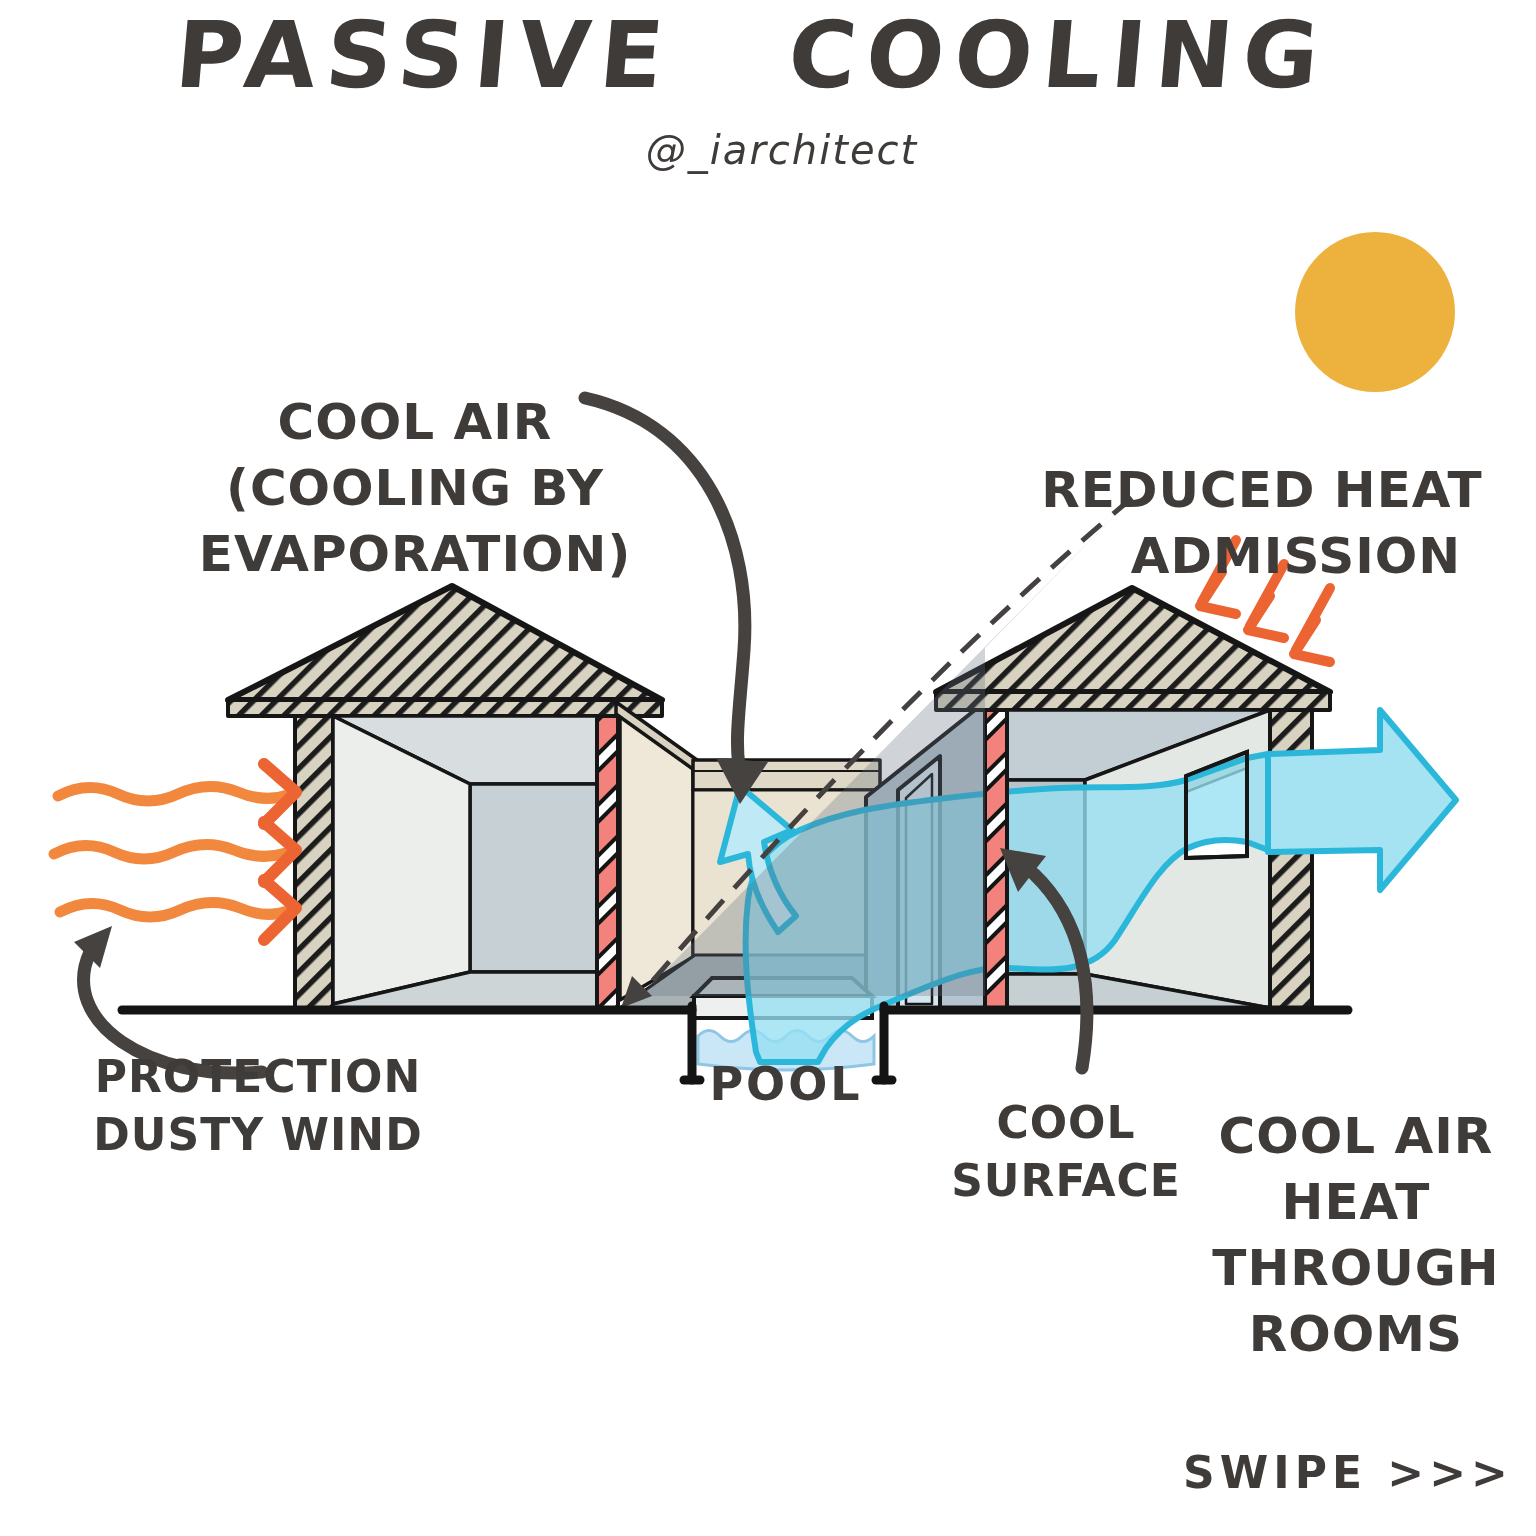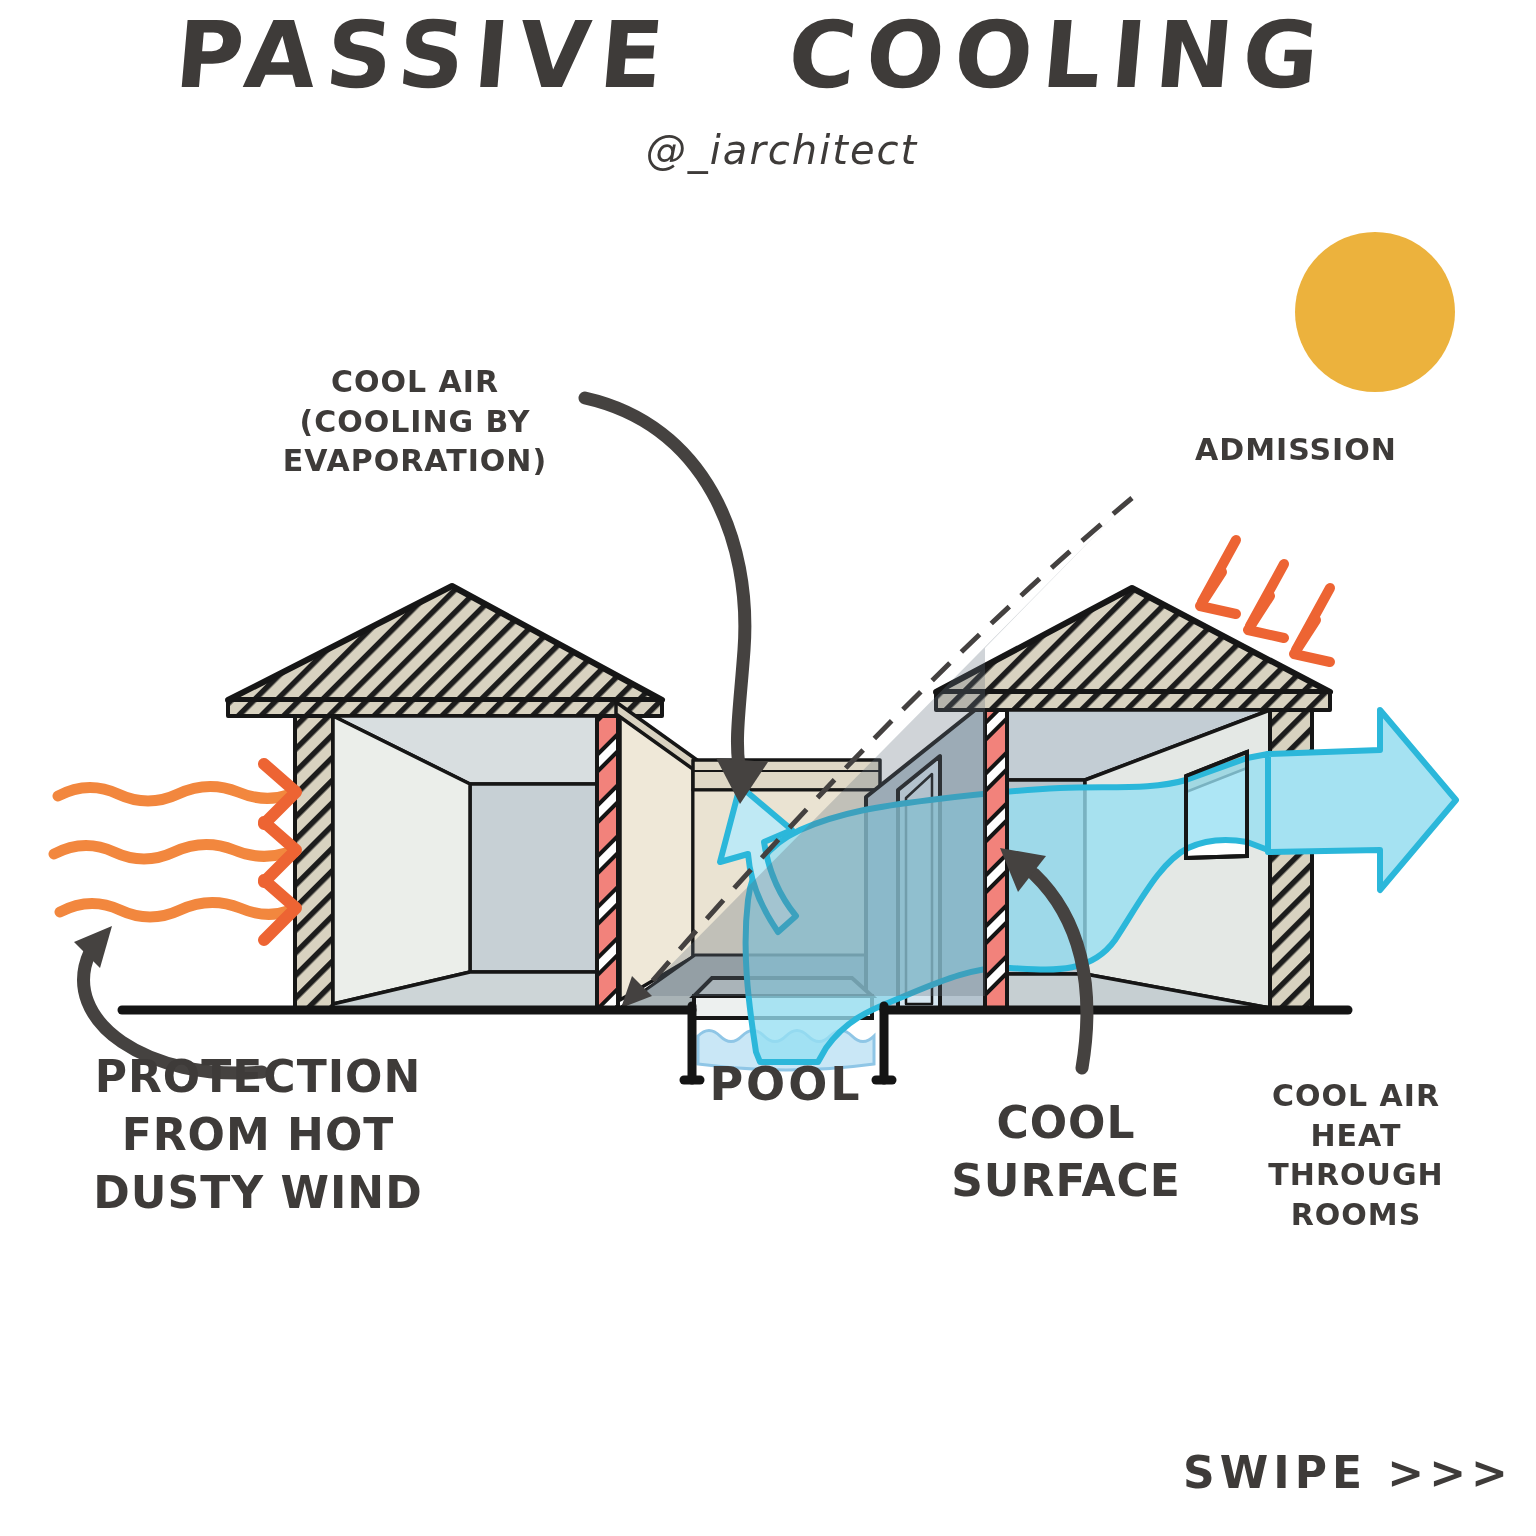--- a/index.html
+++ b/index.html
@@ -20,21 +20,21 @@
   .lbl{
     position:absolute;color:var(--ink);font-weight:700;
     text-align:center;transform:translateX(-50%);
     letter-spacing:1px;white-space:nowrap;line-height:1.32;
   }
   .title{
     font-size:92px;letter-spacing:10px;word-spacing:74px;
     transform:translateX(-50%) skewX(-5deg);line-height:1.05;
   }
   .credit{font-size:40px;font-weight:400;font-style:italic;letter-spacing:2px;}
-  .ann{font-size:30px;}
+  .ann{font-size:50px;margin-top:27px;}
   .ann-big{font-size:44px;}
   .pool-lbl{font-size:46px;letter-spacing:3px;}
   .swipe{font-size:44px;letter-spacing:5px;font-weight:700;}
   .indent2{position:relative;left:34px;text-align:center;}
 </style>
 </head>
 <body>
 
 <div class="canvas">
 
@@ -194,26 +194,26 @@
   <div class="lbl title" style="left:752px;top:8px;">PASSIVE COOLING</div>
   <div class="lbl credit" style="left:782px;top:124px;">@_iarchitect</div>
 
   <div class="lbl ann" style="left:415px;top:362px;">
     <div>COOL AIR</div>
     <div>(COOLING BY</div>
     <div>EVAPORATION)</div>
   </div>
 
   <div class="lbl ann" style="left:1262px;top:430px;">
+    <div>REDUCED HEAT</div>
     <div class="indent2">ADMISSION</div>
   </div>
 
   <div class="lbl ann-big" style="left:258px;top:1048px;">
     <div>PROTECTION</div>
-    <div>FROM HOT</div>
     <div>DUSTY WIND</div>
   </div>
 
   <div class="lbl pool-lbl" style="left:786px;top:1054px;text-align:center;">POOL</div>
 
   <div class="lbl ann-big" style="left:1066px;top:1094px;">
     <div>COOL</div>
     <div>SURFACE</div>
   </div>
 

